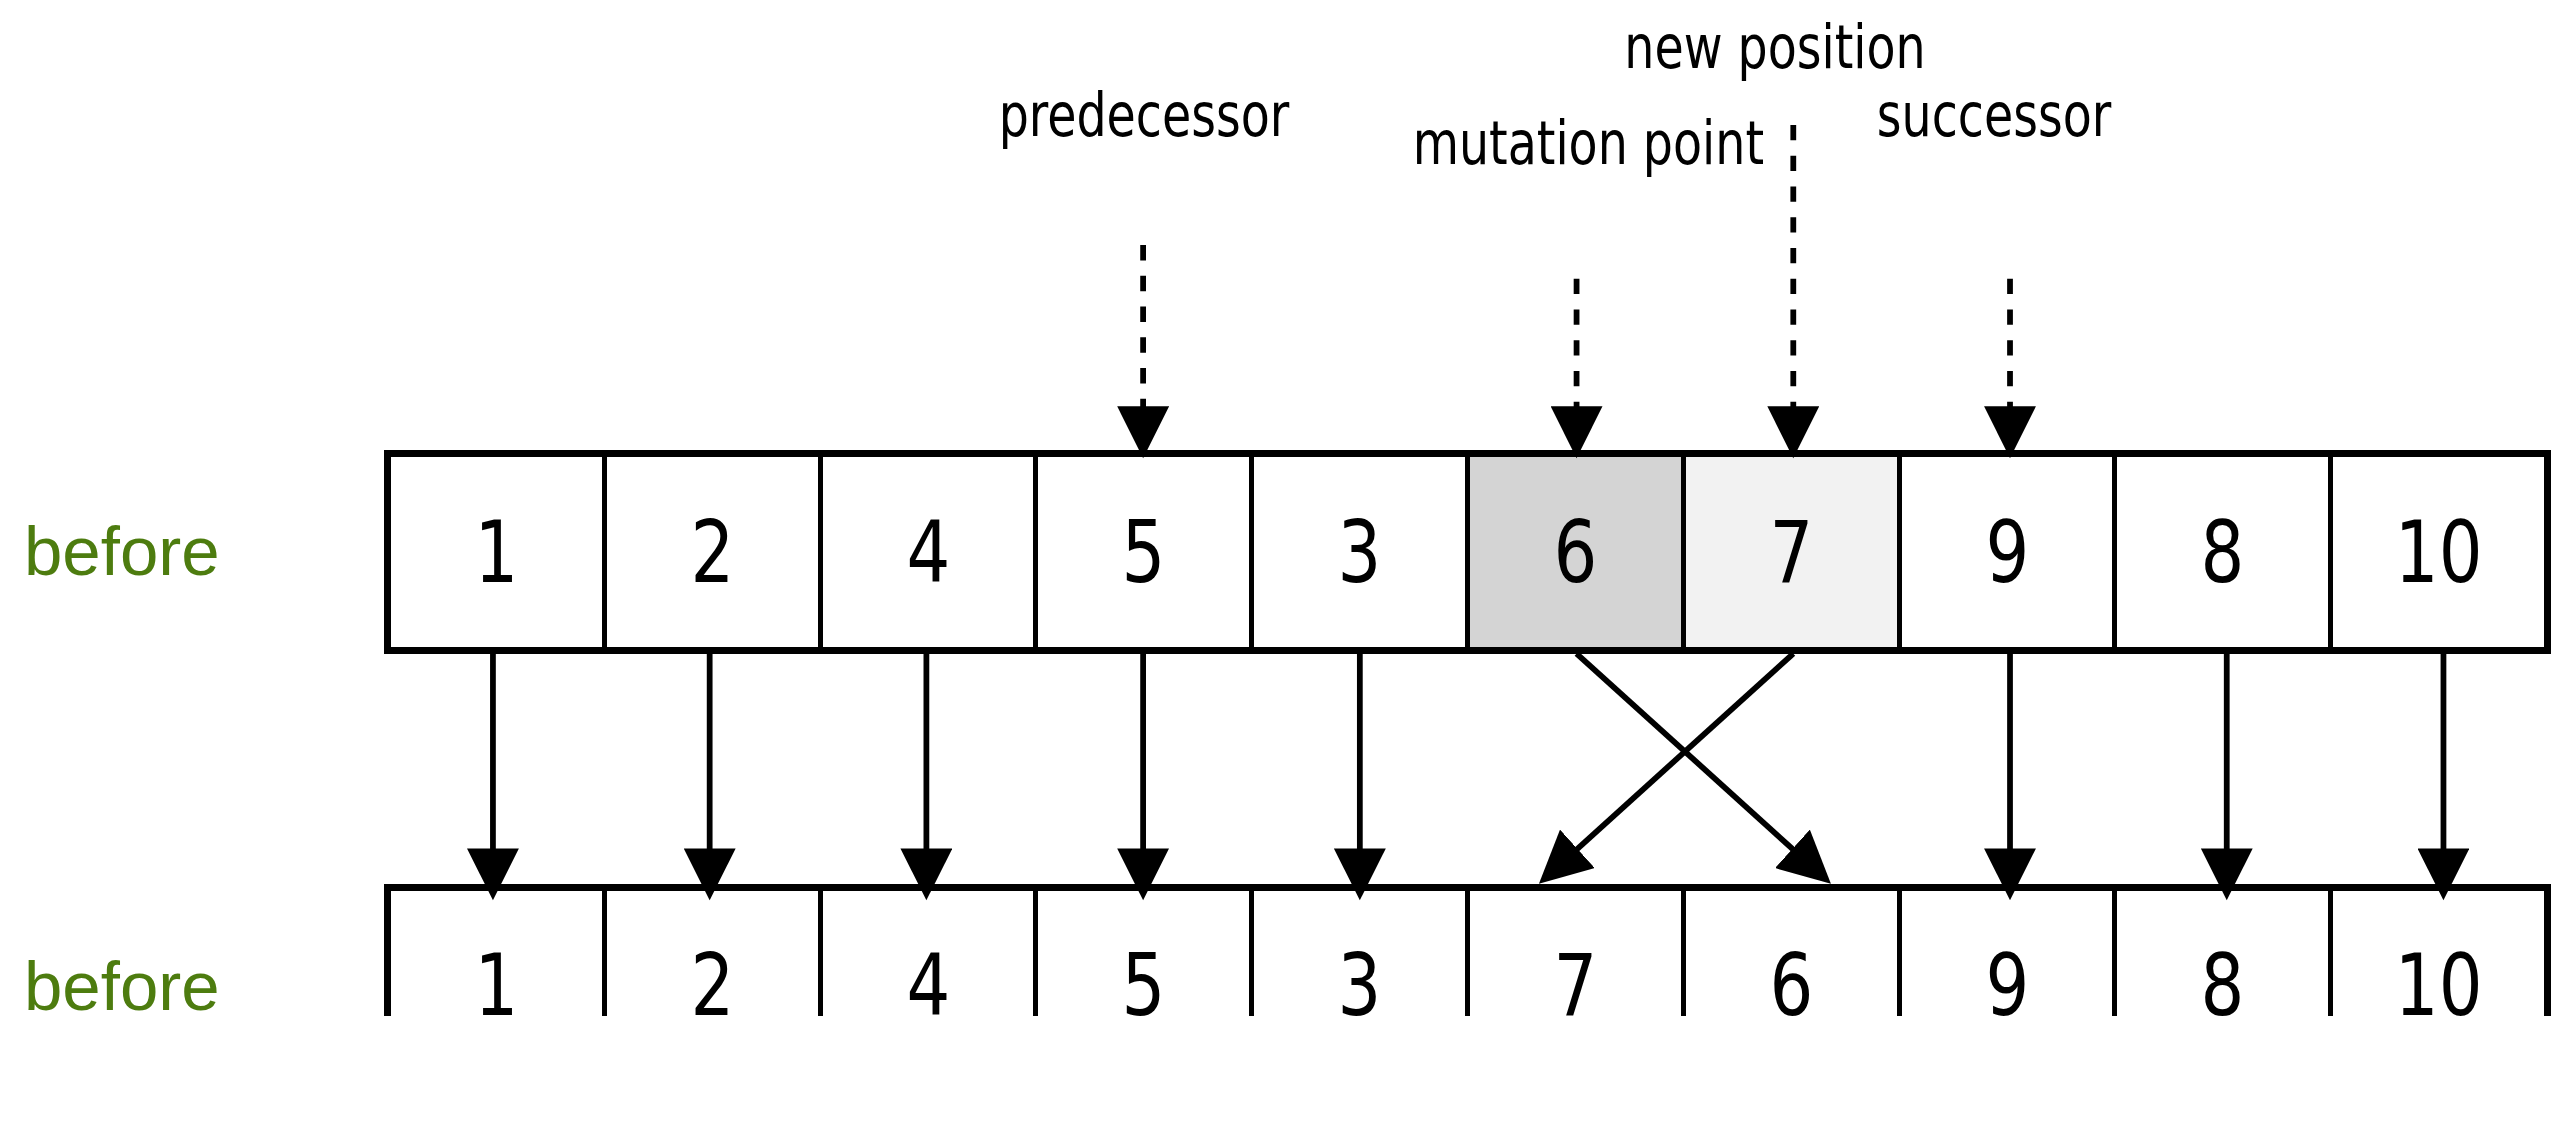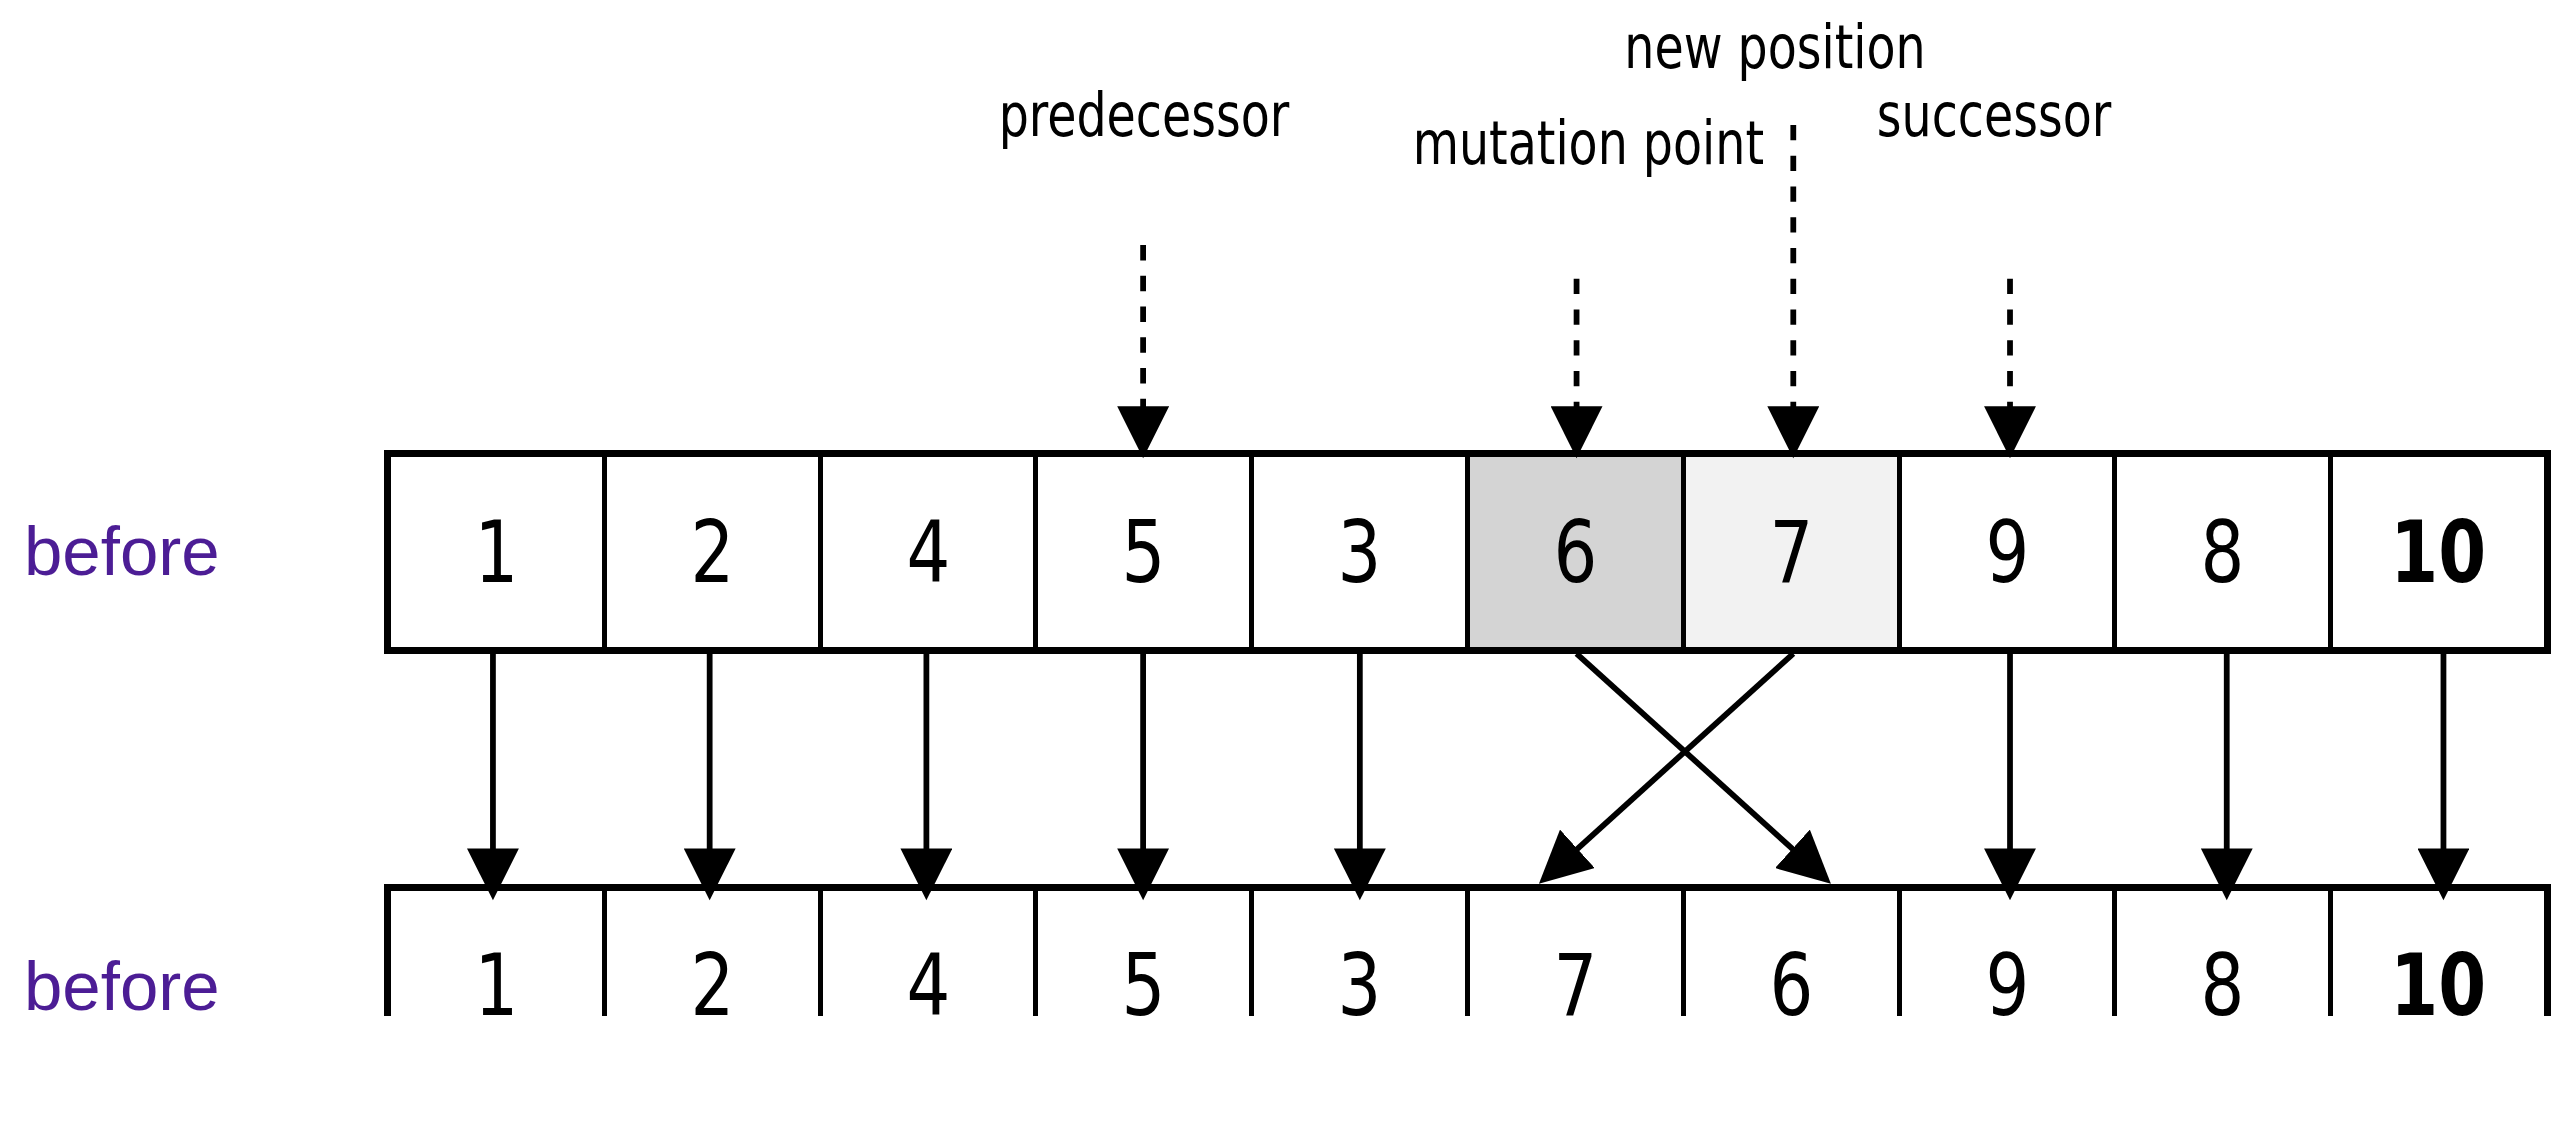--- a/index.html
+++ b/index.html
@@ -43,21 +43,21 @@
   .annot.c  { transform: translateX(-50%) scaleX(0.88); }
   .annot.r  { transform: translateX(-100%) scaleX(0.88); transform-origin: right center; }
 
   
   .rowlabel {
     position: absolute;
     font-family: "Liberation Sans", sans-serif;
     font-size: 69px;
     line-height: 1;
     white-space: nowrap;
-    color: #4c1d95;
+    color: #4d7c0f;
   }
 
   
   .array-row {
     position: absolute;
     display: flex;
     box-sizing: border-box;
     border: 7.7px solid #000000;
     background: #ffffff;
   }
@@ -68,21 +68,21 @@
     display: flex;
     align-items: center;
     justify-content: center;
     border-right: 5.8px solid #000000;
     background: #ffffff;
     font-family: "DejaVu Sans Condensed", "Liberation Sans Narrow", "Liberation Sans", sans-serif;
     font-size: 85px;
     line-height: 1;
     color: #000000;
   }
-  .cell:last-child { border-right: none; font-weight: bold; }
+  .cell:last-child { border-right: none; }
   .cell > span { transform: scaleX(0.9); display: inline-block; }
 </style>
 </head>
 <body>
 
 <div id="stage">
 
   <div class="annot c" id="annot-new-position" style="left:1775px; top:17.3px;">new position</div>
 
   <div class="annot c" id="annot-predecessor" style="left:1144px; top:85px;">predecessor</div>

